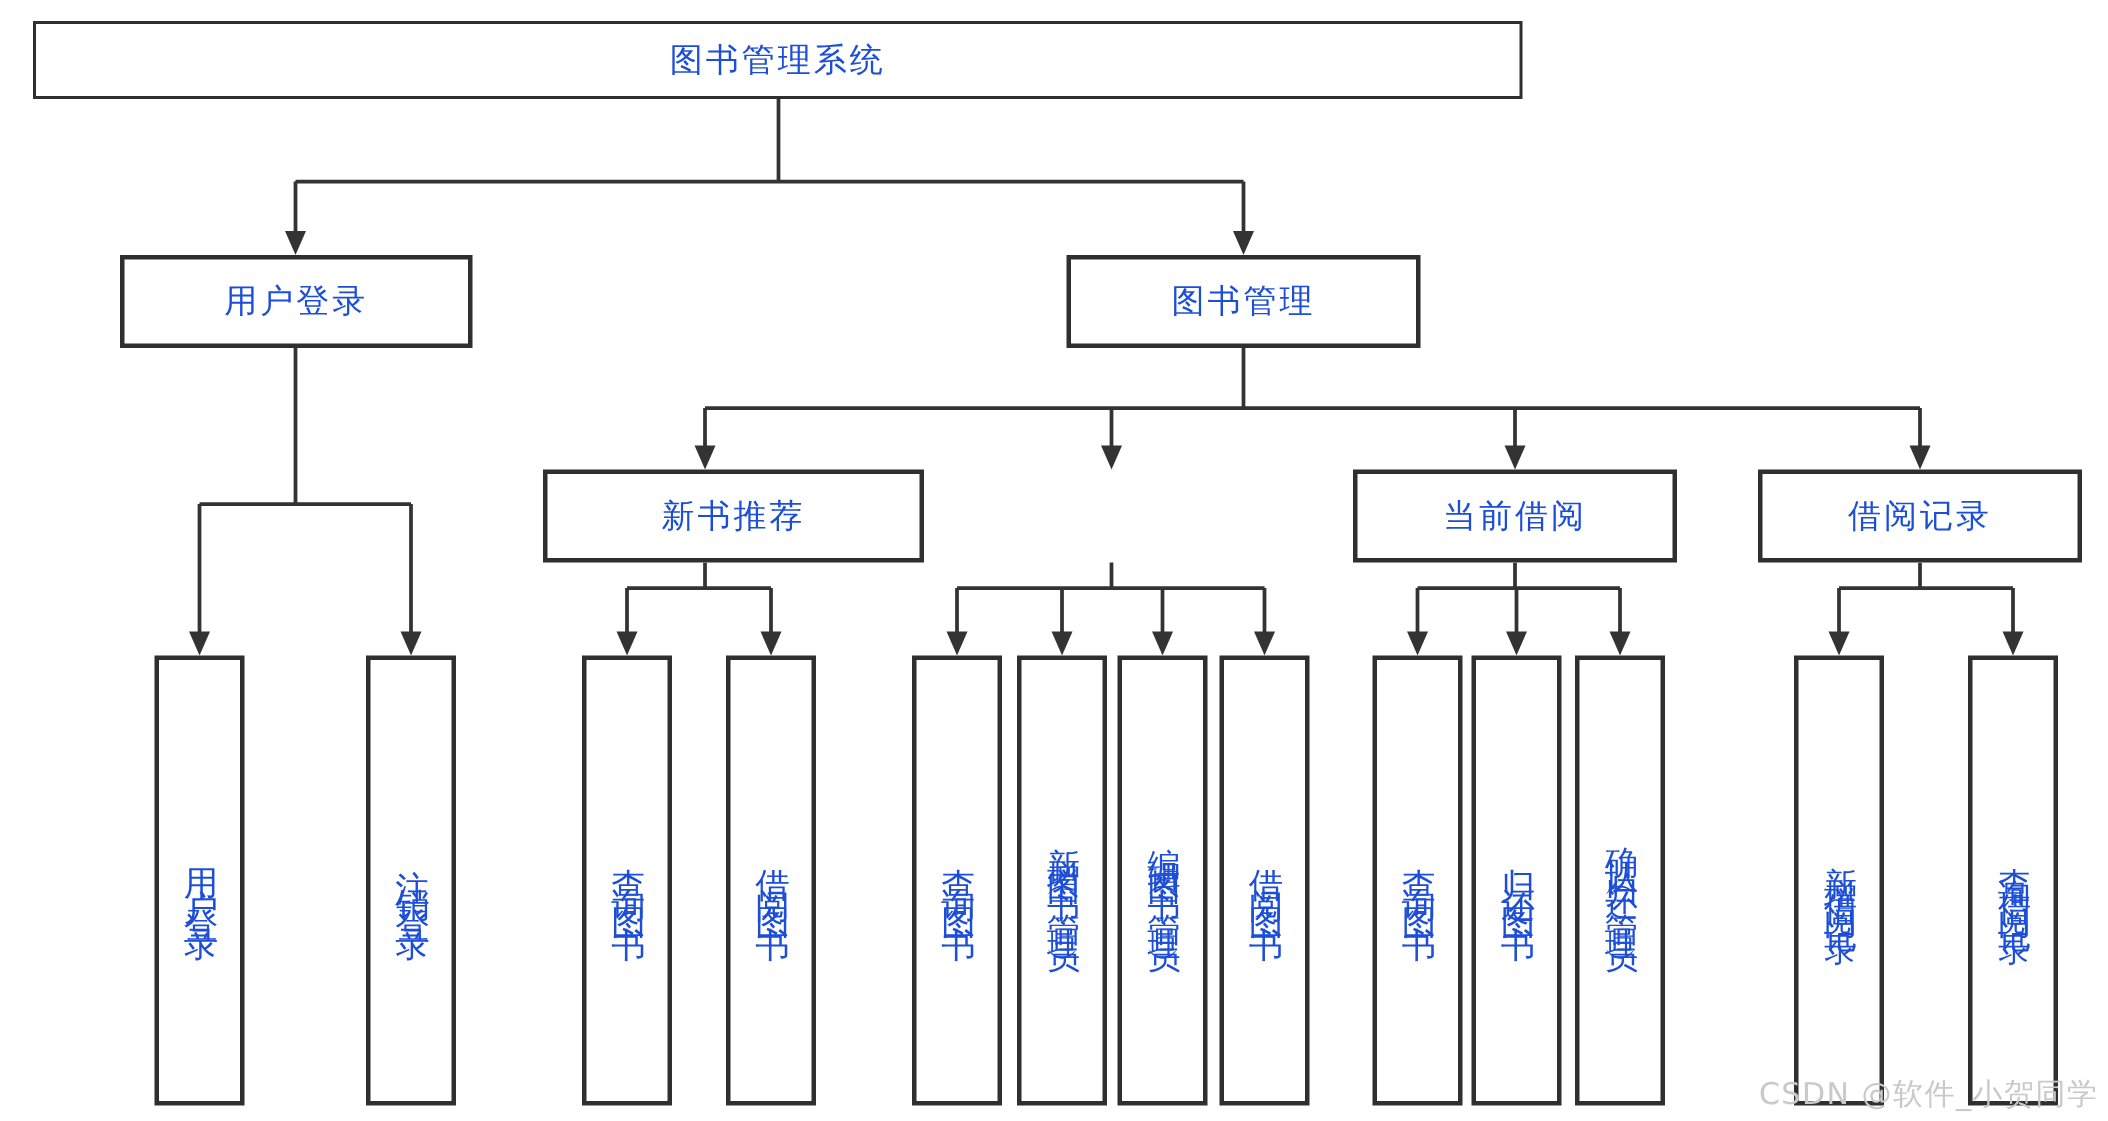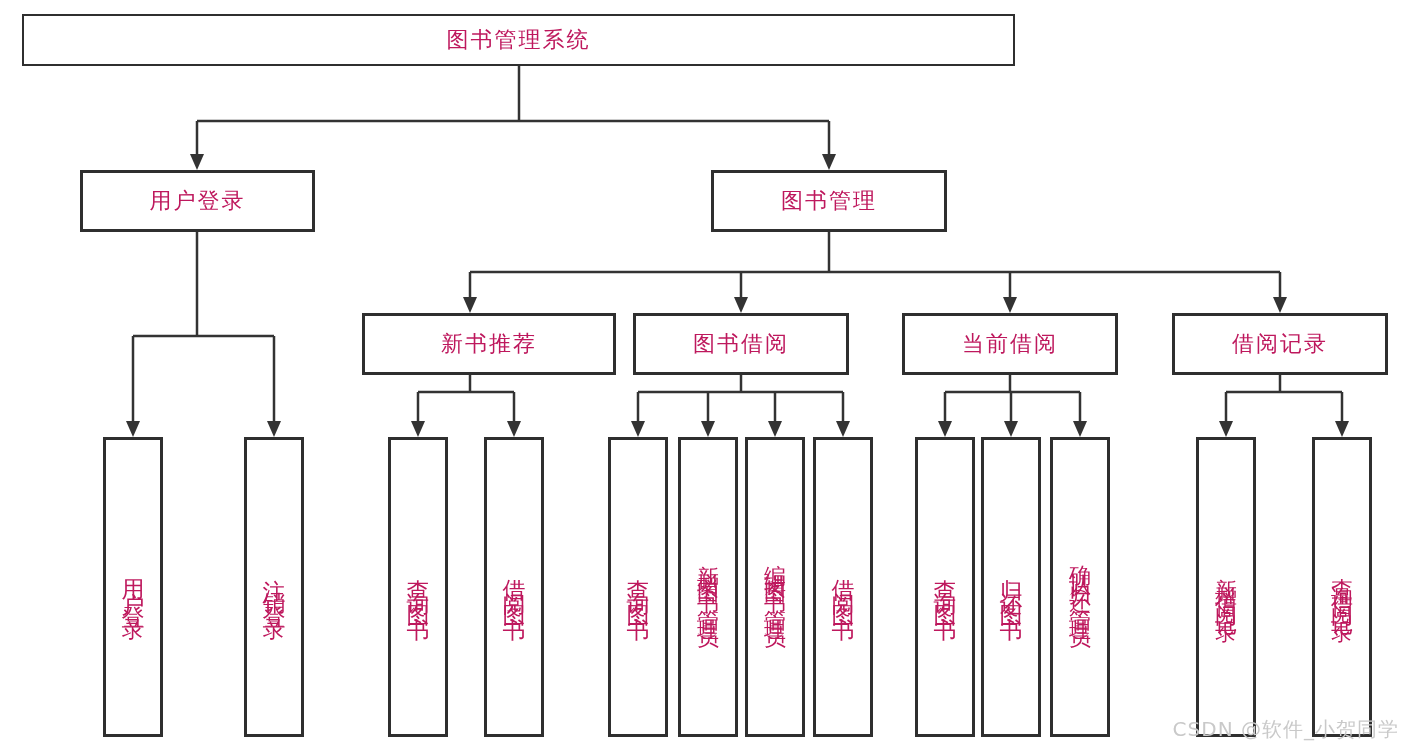--- a/index.html
+++ b/index.html
@@ -4,21 +4,21 @@
 <style>
   html,body{margin:0;padding:0;background:#ffffff;}
   .stage{
     position:relative;width:1405px;height:747px;background:#ffffff;
     font-family:"DejaVu Sans","Liberation Sans",sans-serif;overflow:hidden;
   }
   svg.wires{position:absolute;left:0;top:0;z-index:0;}
   .node{
     position:absolute;box-sizing:border-box;background:#ffffff;
     border:3px solid #2f2f2f;display:flex;align-items:center;justify-content:center;
-    font-size:22px;color:#be185d;letter-spacing:2px;z-index:1;text-align:center;
+    font-size:22px;color:#1d4ed8;letter-spacing:2px;z-index:1;text-align:center;
   }
   .node.root{border-width:2px;}
   .leaf{
     writing-mode:vertical-rl;text-orientation:mixed;
     font-size:23px;letter-spacing:13px;line-height:1;
   }
   .leaf.long{font-size:22px;letter-spacing:9px;}
   .watermark{
     position:absolute;right:6px;bottom:4px;z-index:2;
     font-size:20px;color:#c9c9c9;letter-spacing:1px;
@@ -96,21 +96,20 @@
       <polygon points="1335,421 1349,421 1342,437"></polygon>
     </g>
   </svg>
 
   <div class="node root" style="left:22px;top:14px;width:993px;height:52px;">图书管理系统</div>
 
   <div class="node" style="left:80px;top:170px;width:235px;height:62px;">用户登录</div>
   <div class="node" style="left:711px;top:170px;width:236px;height:62px;">图书管理</div>
 
   <div class="node" style="left:362px;top:313px;width:254px;height:62px;">新书推荐</div>
-  <div class="node" style="left:633px;top:313px;width:216px;height:62px;">图书借阅</div>
   <div class="node" style="left:902px;top:313px;width:216px;height:62px;">当前借阅</div>
   <div class="node" style="left:1172px;top:313px;width:216px;height:62px;">借阅记录</div>
 
   <div class="node leaf" style="left:103px;top:437px;width:60px;height:300px;">用户登录</div>
   <div class="node leaf" style="left:244px;top:437px;width:60px;height:300px;">注销登录</div>
 
   <div class="node leaf" style="left:388px;top:437px;width:60px;height:300px;">查询图书</div>
   <div class="node leaf" style="left:484px;top:437px;width:60px;height:300px;">借阅图书</div>
 
   <div class="node leaf" style="left:608px;top:437px;width:60px;height:300px;">查询图书</div>

